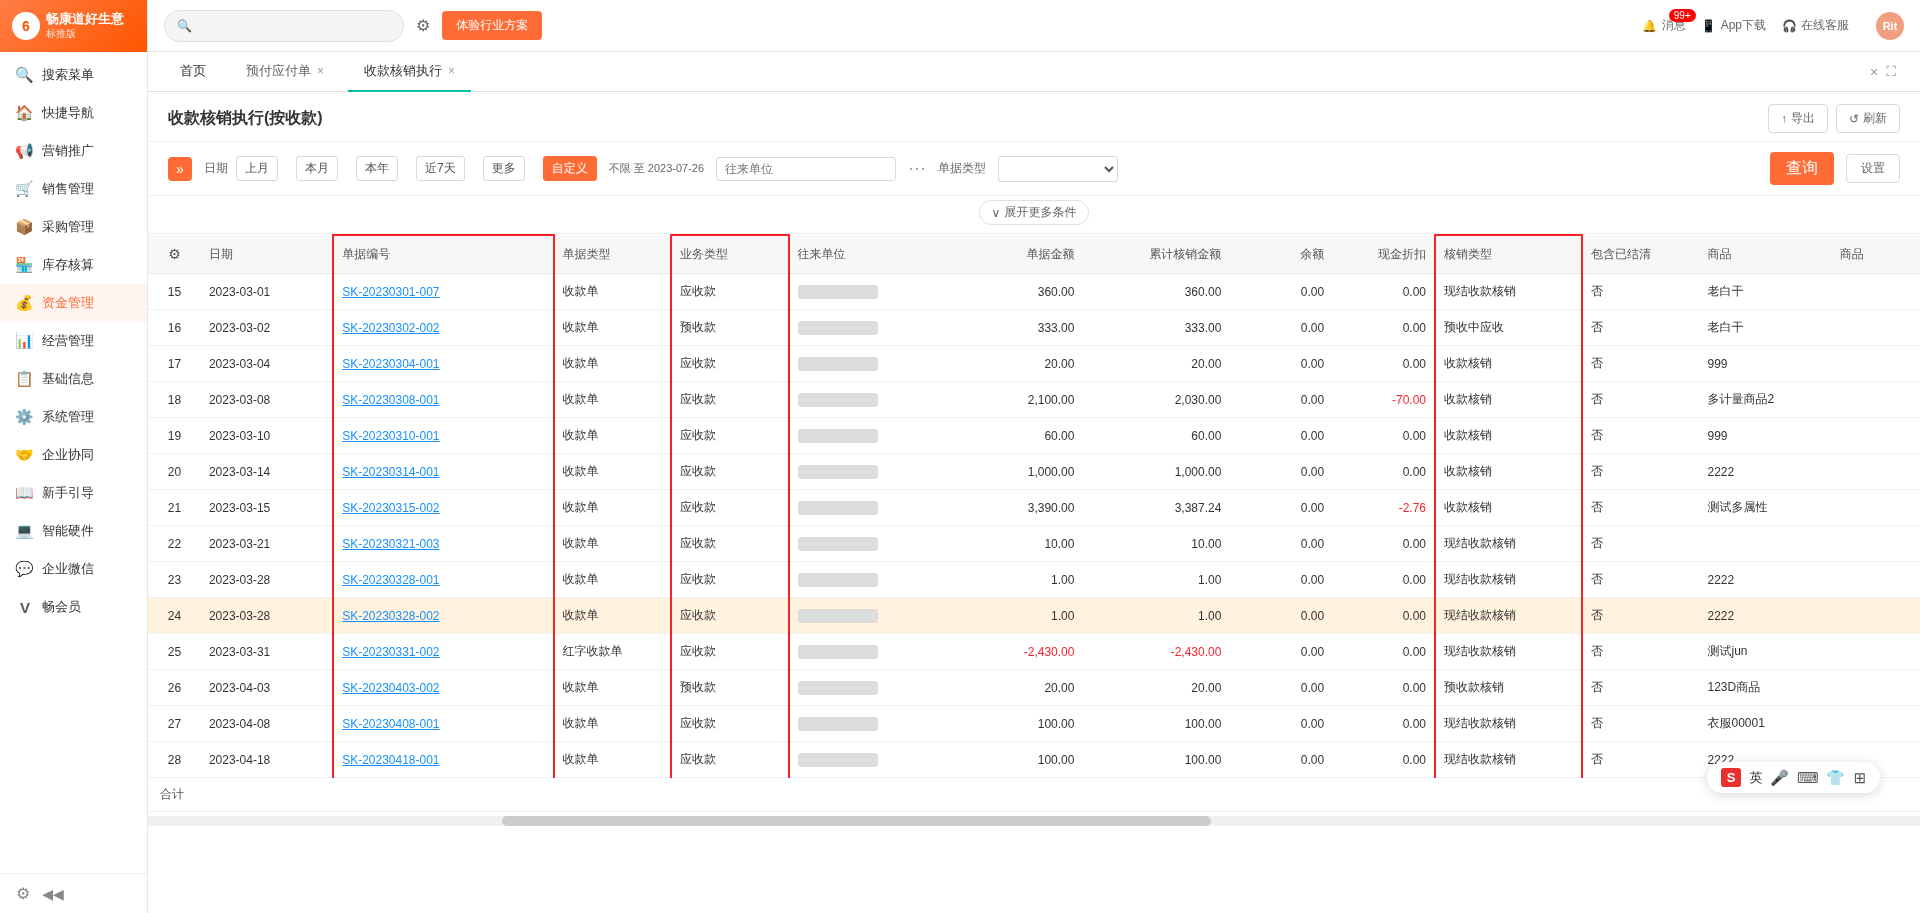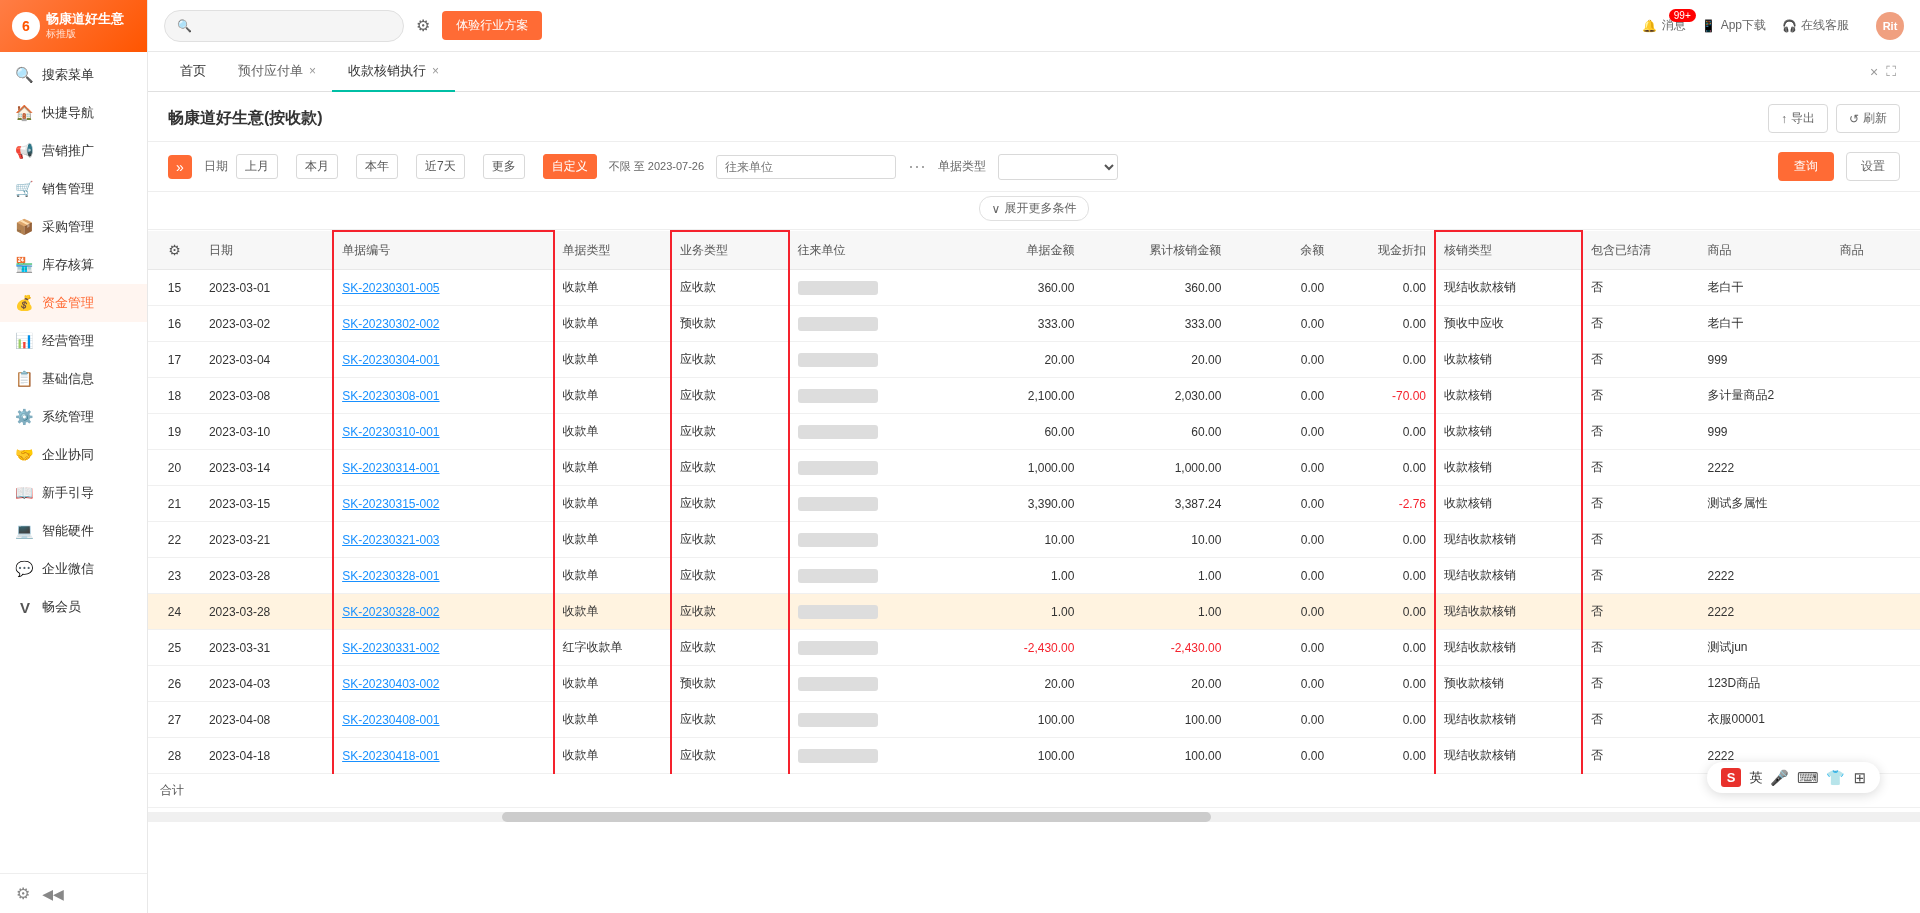--- a/index.html
+++ b/index.html
@@ -80,21 +80,21 @@
       padding: 1px 5px; font-size: 10px; position: absolute; top: -8px; right: -10px;
     }
     .topbar-avatar {
       width: 28px; height: 28px; background: #ddd; border-radius: 50%; margin-left: 11px;
     }
 
     
     .tabs {
       display: flex; align-items: center;
       background: #fff; border-bottom: 1px solid #e0e0e0;
-      padding: 0 16px; height: 40px; gap: 0;
+      padding: 0 16px; height: 40px; gap: 8px;
     }
     .tab {
       display: flex; align-items: center; gap: 6px;
       padding: 0 16px; height: 40px;
       cursor: pointer; font-size: 13px; color: #666;
       border-bottom: 2px solid transparent;
       white-space: nowrap;
     }
     .tab.active { color: #333; border-bottom-color: #00bfa5; }
     .tab-close { font-size: 12px; color: #999; cursor: pointer; }
@@ -138,21 +138,21 @@
       font-size: 12px; width: 180px; color: #999;
     }
     .filter-dots { color: #999; font-size: 18px; cursor: pointer; }
     .filter-select {
       border: 1px solid #d9d9d9; border-radius: 3px; padding: 4px 8px;
       font-size: 12px; min-width: 120px; color: #555; background: #fff;
     }
     .filter-spacer { flex: 1; }
     .btn-query {
       background: #ff6b35; color: #fff; border: none;
-      padding: 6px 16px; border-radius: 4px; cursor: pointer; font-size: 12px;
+      padding: 6px 16px; border-radius: 4px; cursor: pointer; font-size: 16px;
     }
     .btn-setting {
       border: 1px solid #d9d9d9; background: #fff; color: #666;
       padding: 5px 14px; border-radius: 4px; cursor: pointer; font-size: 12px;
     }
     .expand-btn {
       display: flex; align-items: center; gap: 4px;
       color: #666; font-size: 12px; cursor: pointer;
       border: 1px solid #e0e0e0; border-radius: 12px; padding: 3px 12px; background: #fff;
     }
@@ -336,21 +336,21 @@
       <span class="tab-close">×</span>
     </div>
     <div class="tab-spacer"></div>
     <div class="tab-icons">
       <span style="font-size:14px;color:#999;cursor:pointer;">×</span>
       <span style="font-size:14px;color:#999;cursor:pointer;">⛶</span>
     </div>
   </div>
 
   <div class="page-header">
-    <h2 class="page-title">畅康道好生意(按收款)</h2>
+    <h2 class="page-title">收款核销执行(按收款)</h2>
     <div class="page-actions">
       <button class="btn-outline">
         <span>↑</span>
         <span>导出</span>
       </button>
       <button class="btn-outline">
         <span>↺</span>
         <span>刷新</span>
       </button>
     </div>
@@ -414,21 +414,21 @@
           <th class="col-include">包含已结清</th>
           <th class="col-goods">商品</th>
           <th class="col-goods2">商品</th>
         </tr>
       </thead>
       <tbody id="table-body">
       <tr>
     <td class="col-no">15</td>
     <td class="col-date">2023-03-01</td>
     <td class="col-docno red-border-l red-border-r">
-      <a class="link-cell">SK-20230301-005</a>
+      <a class="link-cell">SK-20230301-007</a>
     </td>
     <td class="col-doctype">收款单</td>
     <td class="col-biztype red-border-l red-border-r">应收款</td>
     <td class="col-partner"><span class="partner-blur">XXXXXXXXXX</span></td>
     <td class="col-amount"><span class="">360.00</span></td>
     <td class="col-cumamt"><span class="">360.00</span></td>
     <td class="col-balance">0.00</td>
     <td class="col-discount"><span class="">0.00</span></td>
     <td class="col-coretype red-border-l red-border-r">现结收款核销</td>
     <td class="col-include">否</td>

